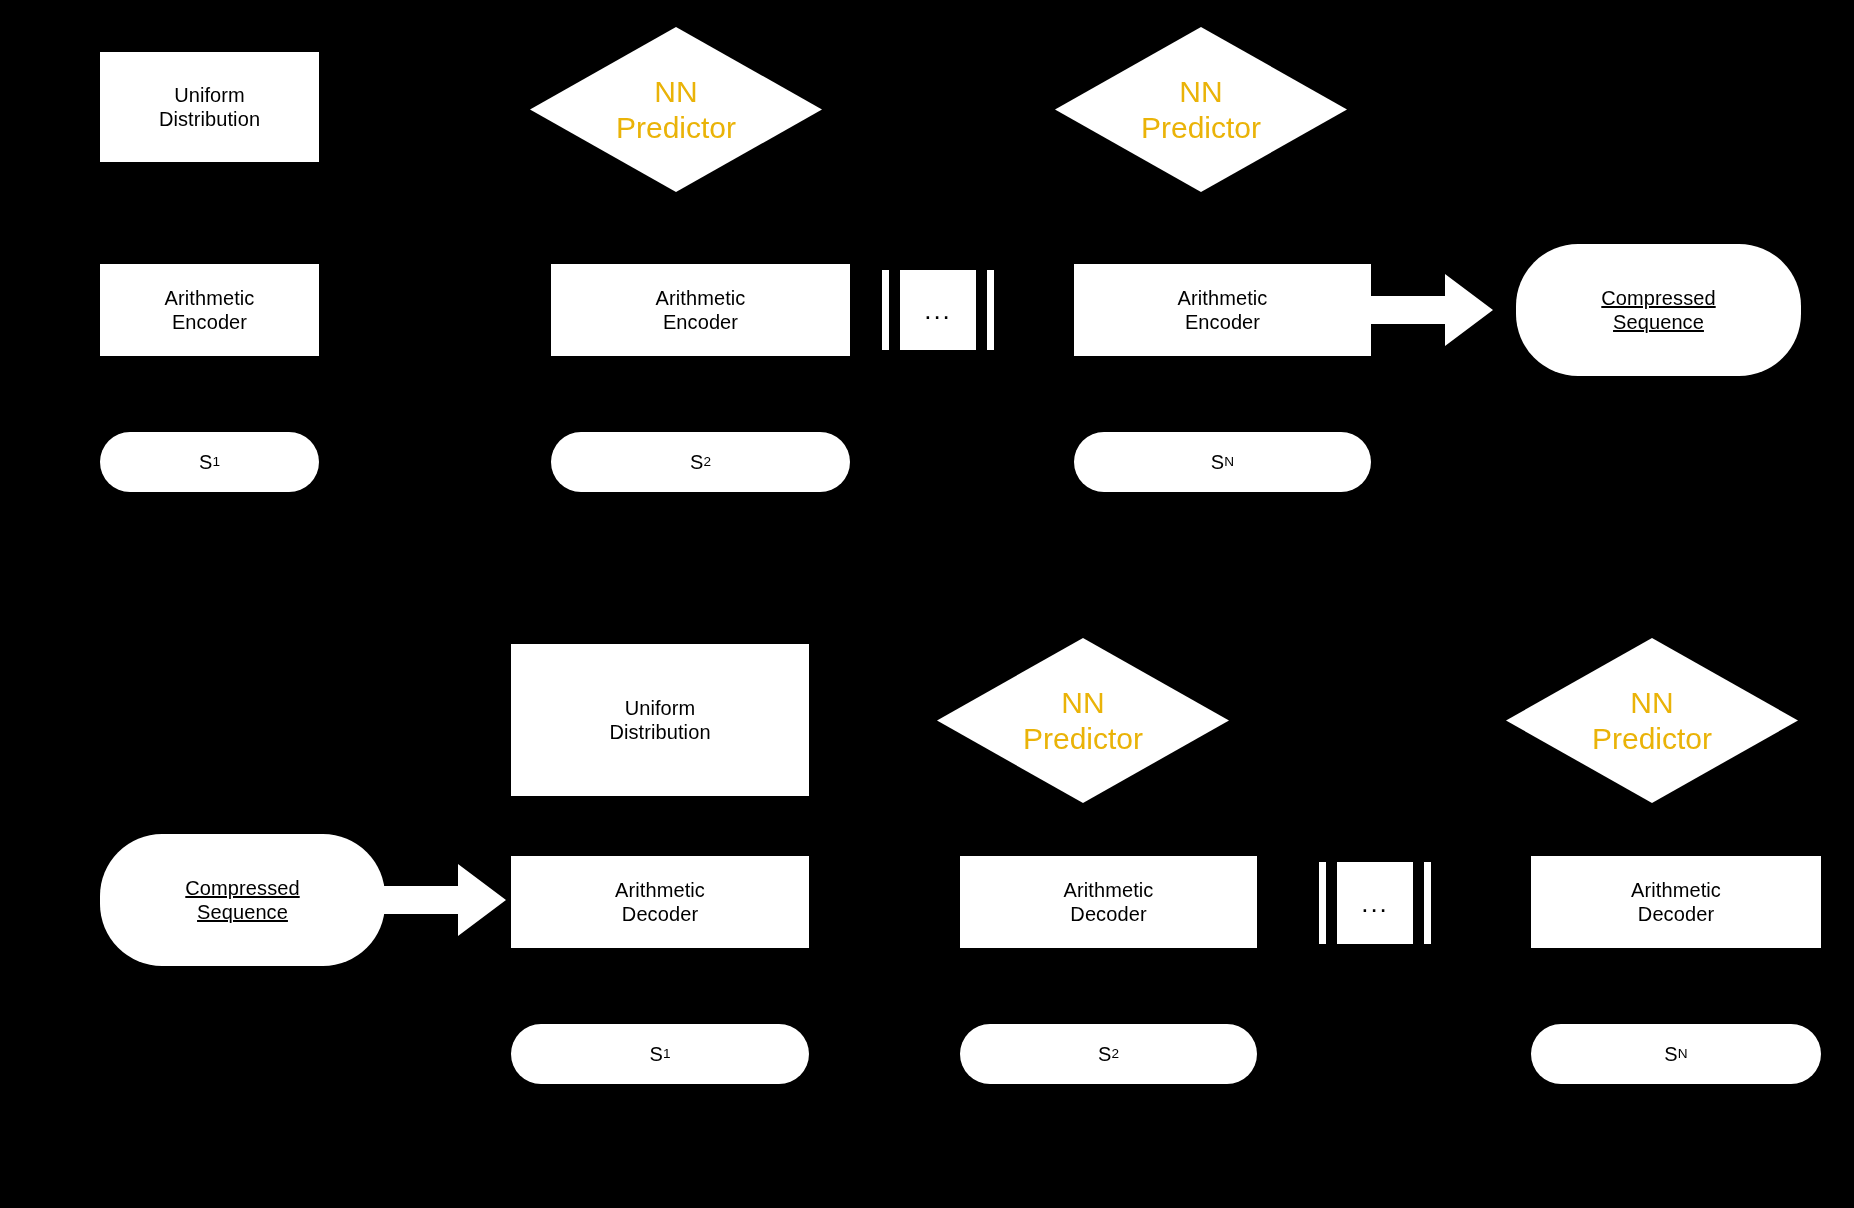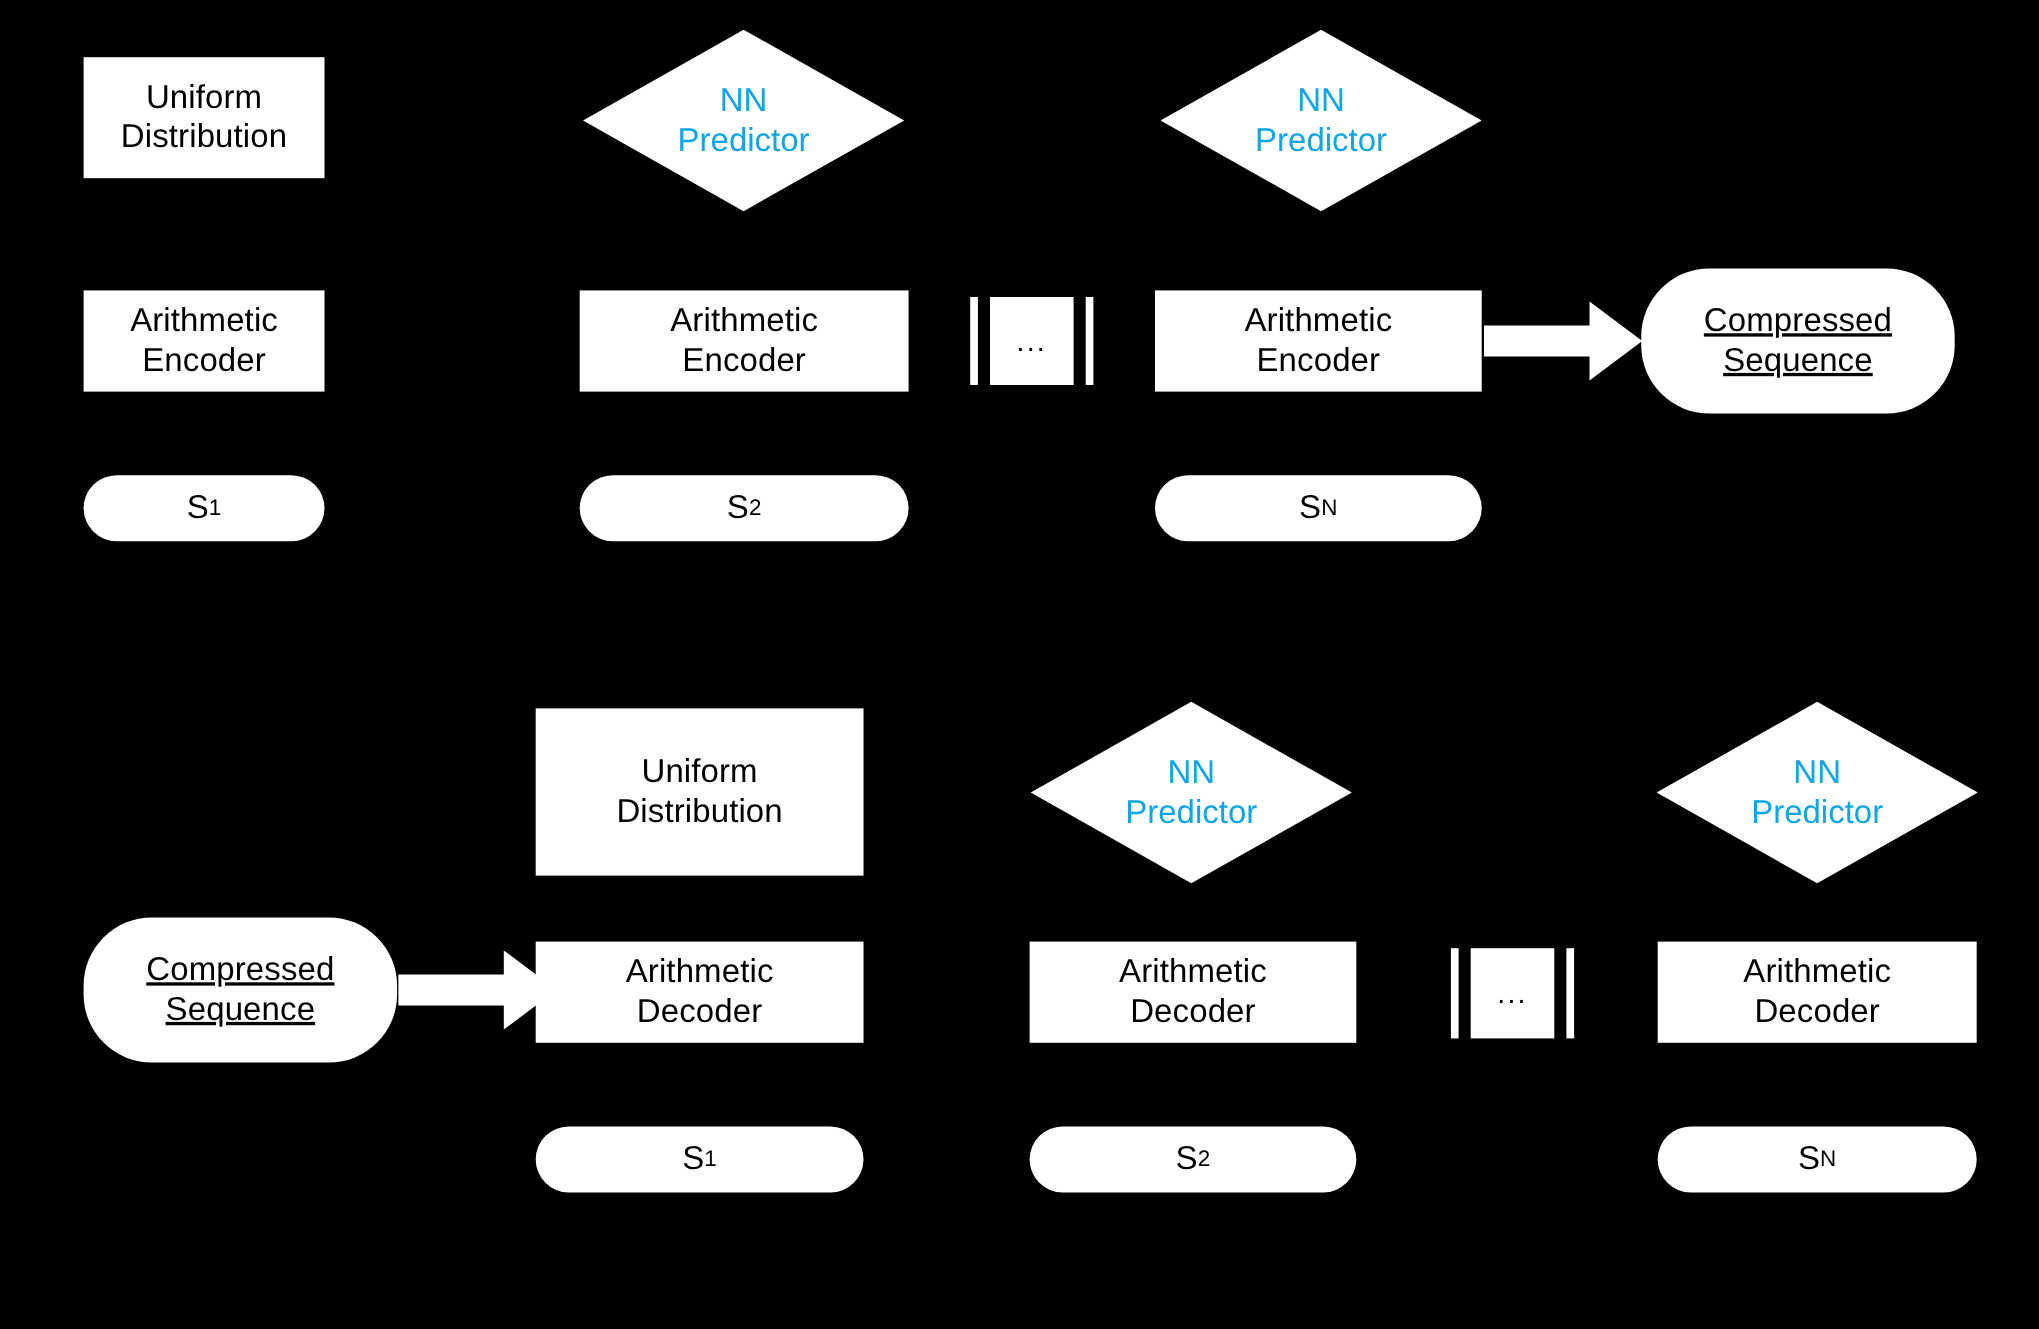--- a/index.html
+++ b/index.html
@@ -20,23 +20,24 @@
   .node {
     position: absolute;
     box-sizing: border-box;
     display: flex;
     align-items: center;
     justify-content: center;
     text-align: center;
     color: #000000;
     line-height: 1.20;
     white-space: pre-line;
-    font-size: 30px;
+    font-size: 20px;
     font-weight: 400;
     letter-spacing: 0.1px;
+    margin-left: 24px;
   }
 
   
   .rect {
     background: #ffffff;
     border-radius: 0;
   }
 
   
   .pill {
@@ -61,21 +62,21 @@
     background: #ffffff;
     clip-path: polygon(50% 0%, 100% 50%, 50% 100%, 0% 50%);
   }
   .diamond-wrap .diamond-label {
     position: absolute;
     inset: 0;
     display: flex;
     align-items: center;
     justify-content: center;
     text-align: center;
-    color: #0ea5e9;
+    color: #eab308;
     font-size: 30px;
     line-height: 1.20;
     white-space: pre-line;
     z-index: 2;
   }
 
   
   .ellipsis-group {
     position: absolute;
   }

